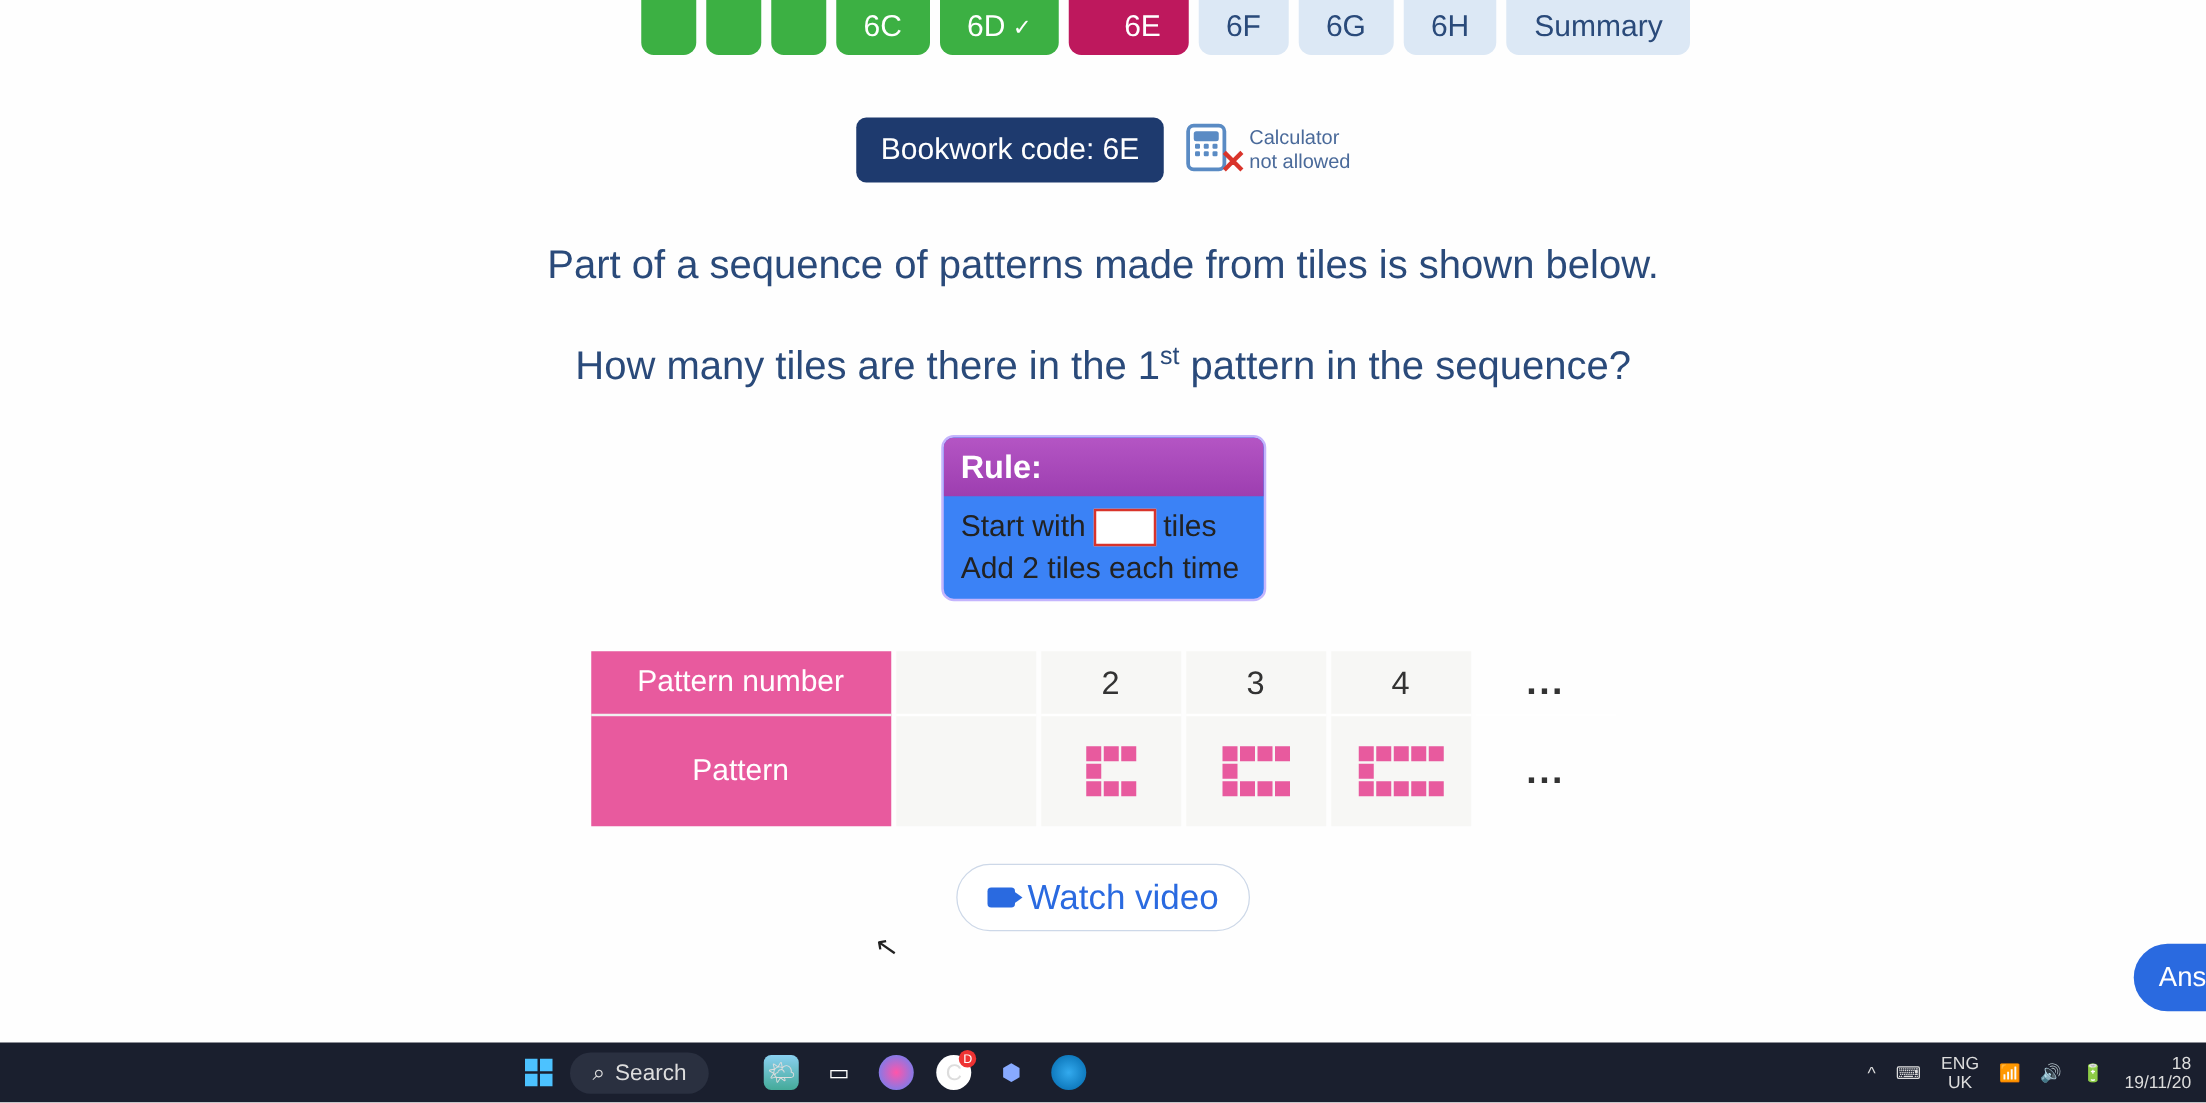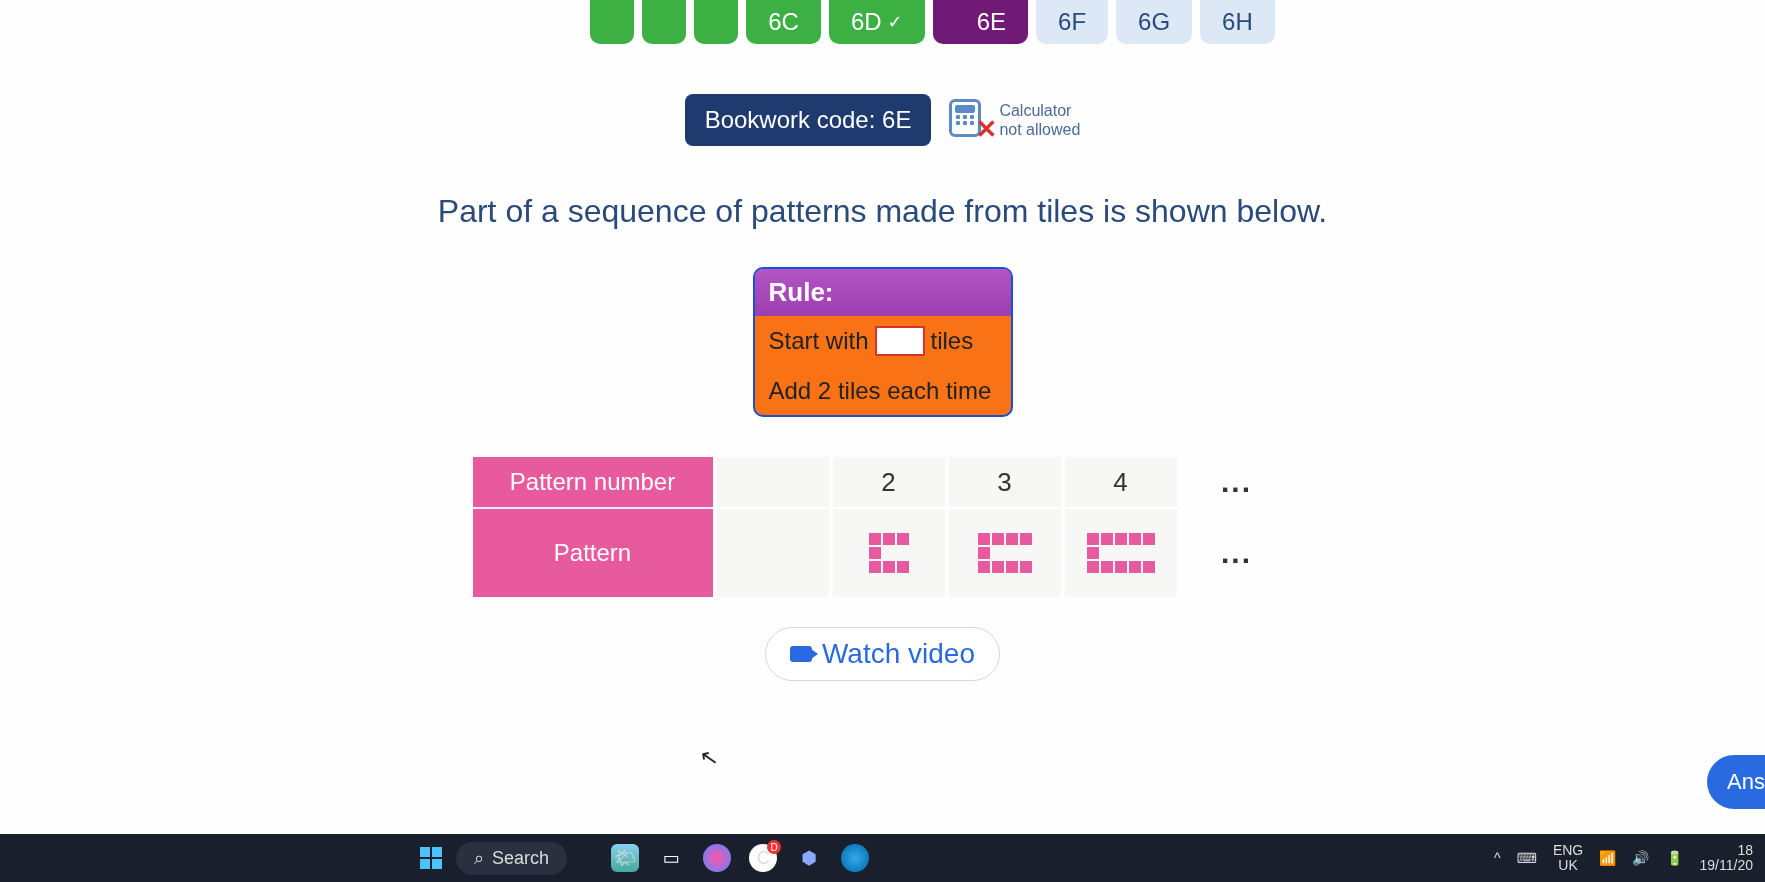--- a/index.html
+++ b/index.html
@@ -34,21 +34,21 @@
     }
     .nav-tab.green {
       background: #3cb043;
       color: #fff;
     }
     .nav-tab.green-partial {
       background: #3cb043;
       color: #fff;
     }
     .nav-tab.active {
-      background: #701a75;
+      background: #be185d;
       color: #fff;
       padding-left: 44px;
     }
     .nav-tab.summary {
       color: #2a4a7a;
     }
     .checkmark {
       font-size: 18px;
     }
     
@@ -127,43 +127,43 @@
       font-size: 32px;
       line-height: 1.6;
     }
     .question p { margin-bottom: 30px; }
     .sup { font-size: 20px; vertical-align: super; }
     
     
     .rule-box {
       width: 260px;
       margin: 30px auto 0;
-      border: 2px solid #1d4ed8;
+      border: 2px solid #c4b5fd;
       border-radius: 10px;
       overflow: hidden;
-      background: #f97316;
+      background: #3b82f6;
     }
     .rule-header {
       background: linear-gradient(#b455c4, #9d3eb0);
       color: #fff;
       padding: 8px 14px;
       font-size: 26px;
       font-weight: bold;
     }
     .rule-body {
       padding: 10px 14px;
       font-size: 24px;
       color: #222;
       font-weight: 500;
     }
     .rule-line {
       display: flex;
       align-items: center;
       gap: 6px;
-      margin-bottom: 21px;
+      margin-bottom: 4px;
     }
     .rule-input {
       width: 50px;
       height: 30px;
       border: 2px solid #d9342b;
       background: #fff;
       display: inline-block;
     }
     
     
@@ -379,20 +379,23 @@
       <span>6E</span>
     </div>
   <div class="nav-tab">
       <span>6F</span>
     </div>
   <div class="nav-tab">
       <span>6G</span>
     </div>
   <div class="nav-tab">
       <span>6H</span>
+    </div>
+  <div class="nav-tab summary">
+      <span>Summary</span>
     </div>
 </div>
 
 <div class="code-row">
   <div class="bookwork-badge">Bookwork code: 6E</div>
   <div class="calc-block">
     <div class="calc-icon">
       <div class="calc-body">
         <div class="calc-screen"></div>
         <div class="calc-dots">
@@ -408,20 +411,23 @@
     </div>
     <div class="calc-text">
       <div>Calculator</div>
       <div>not allowed</div>
     </div>
   </div>
 </div>
 
 <div class="question">
   <p>Part of a sequence of patterns made from tiles is shown below.</p>
+  <p>
+    <span>How many tiles are there in the </span><span>1</span><span class="sup">st</span><span> pattern in the sequence?</span>
+  </p>
 </div>
 
 <div class="rule-box">
   <div class="rule-header">Rule:</div>
   <div class="rule-body">
     <div class="rule-line">
       <span>Start with</span>
       <span class="rule-input"></span>
       <span>tiles</span>
     </div>

